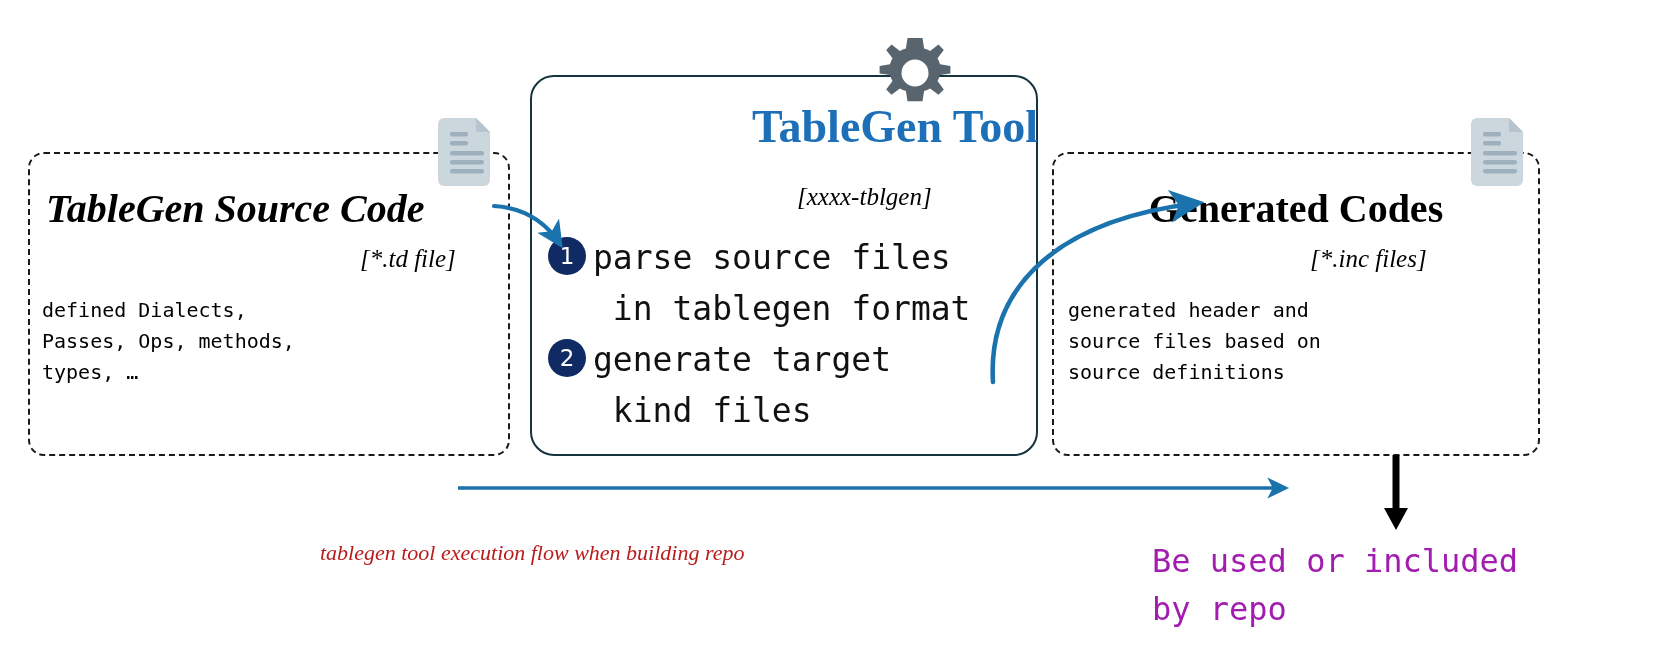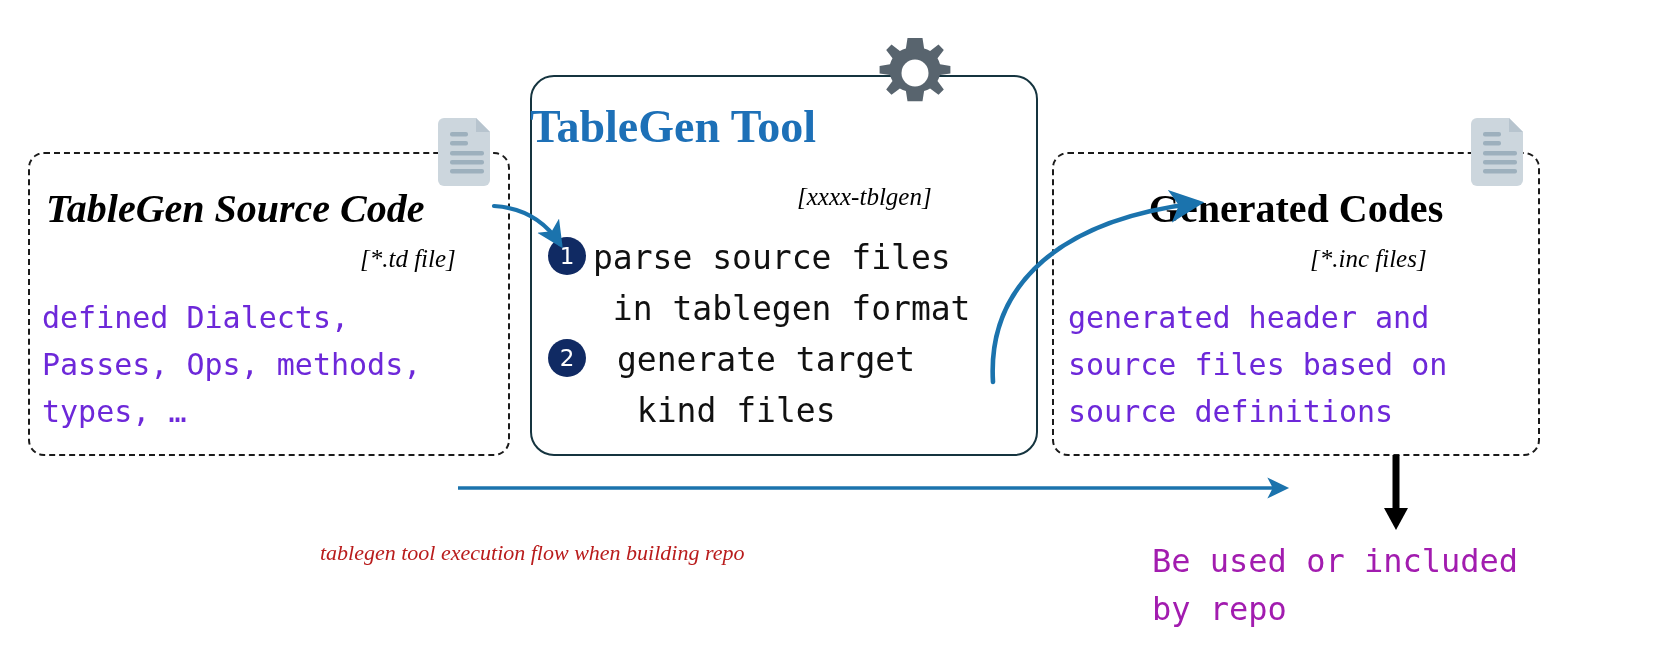--- a/index.html
+++ b/index.html
@@ -37,35 +37,35 @@
     font-family: "Liberation Serif", serif;
     font-weight: bold;
     font-size: 40px;
     color: #000000;
     letter-spacing: 0px;
     white-space: nowrap;
   }
   .panel-title.center-title {
     font-size: 46px;
     color: #1d70b7;
-    text-align: left;
+    text-align: right;
   }
   .panel-subtitle {
     font-family: "Liberation Serif", serif;
     font-style: italic;
     font-weight: normal;
     font-size: 25px;
     color: #000000;
     white-space: nowrap;
   }
   .mono-body {
     font-family: "DejaVu Sans Mono", monospace;
-    font-size: 30px;
+    font-size: 20px;
     line-height: 1.56;
-    color: #6d28d9;
+    color: #000000;
     white-space: pre;
   }
 
   
   .step {
     position: relative;
     display: block;
   }
   .badge {
     position: absolute;
@@ -174,21 +174,21 @@
   </div>
 
   <div class="step" style="position:absolute; left:548px; top:232px;">
     <div class="badge" style="left:0px; top:5px;">1</div>
     <div class="step-text" style="position:absolute; left:45px; top:0px;">parse source files
  in tablegen format</div>
   </div>
 
   <div class="step" style="position:absolute; left:548px; top:334px;">
     <div class="badge" style="left:0px; top:5px;">2</div>
-    <div class="step-text" style="position:absolute; left:45px; top:0px;margin-left:24px;">generate target
+    <div class="step-text" style="position:absolute; left:45px; top:0px;">generate target
  kind files</div>
   </div>
 
   <div class="panel panel-dashed" style="left:1052px; top:152px; width:488px; height:304px;"></div>
 
   <div class="panel-title" style="position:absolute; left:1052px; top:185px; width:488px; text-align:center;">Generated Codes</div>
 
   <div class="panel-subtitle" style="position:absolute; left:1310px; top:245px;">[*.inc files]</div>
 
   <div class="mono-body" style="position:absolute; left:1068px; top:295px;">generated header and

